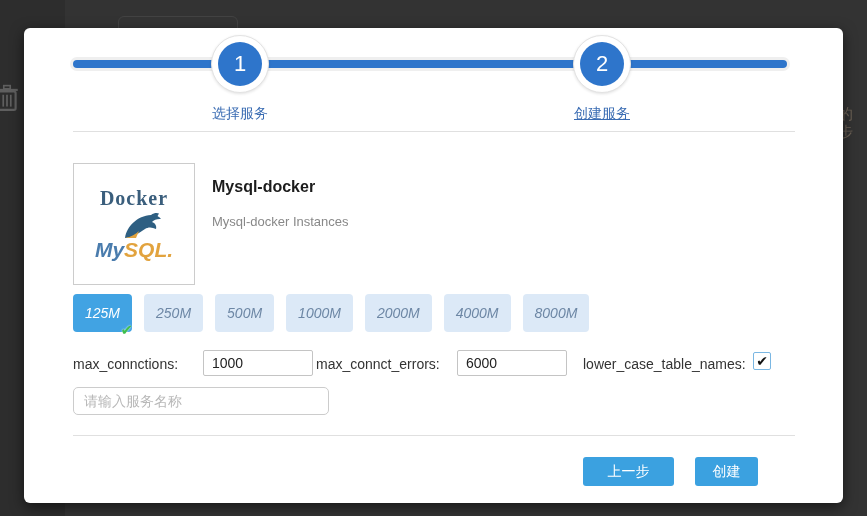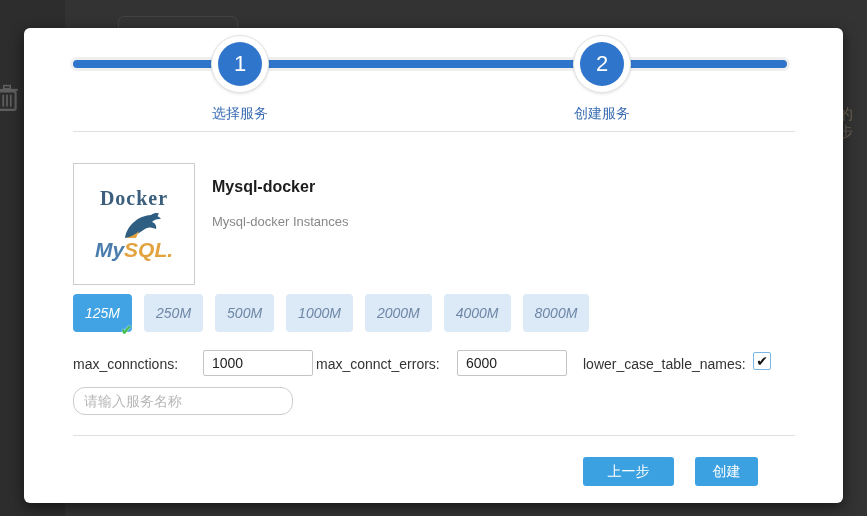--- a/index.html
+++ b/index.html
@@ -57,21 +57,21 @@
     color: #ffffff; font-size: 22px;
     display: flex; align-items: center; justify-content: center;
   }
   .step-circle.s1 { left: 187px; }
   .step-circle.s2 { left: 549px; }
   .step-label {
     position: absolute; top: 77px; width: 140px; text-align: center;
     color: #3a6cb3; font-size: 14px;
   }
   .step-label.s1 { left: 146px; }
-  .step-label.s2 { left: 508px; }
+  .step-label.s2 { left: 508px; text-decoration: underline; }
 
   .sep { position: absolute; left: 49px; width: 722px; height: 1px; background: #e0e0e0; }
   .sep.sep1 { top: 103px; }
   .sep.sep2 { top: 407px; }
 
   
   .logo-box {
     position: absolute; left: 49px; top: 135px; width: 122px; height: 122px;
     border: 1px solid #cccccc; background: #ffffff;
     display: flex; flex-direction: column; align-items: center; justify-content: center;
@@ -127,22 +127,22 @@
   .inp2 { left: 433px; }
   .checkbox {
     position: absolute; left: 729px; top: 324px; width: 18px; height: 18px;
     border: 1px solid #7ab7e3; border-radius: 2px; background: #ffffff;
     display: flex; align-items: center; justify-content: center;
     font-size: 14px; font-weight: bold; color: #111111; cursor: pointer;
     line-height: 1;
   }
 
   .name-input {
-    position: absolute; left: 49px; top: 359px; width: 220px; height: 28px;
-    border: 1px solid #cccccc; border-radius: 12px;
+    position: absolute; left: 49px; top: 359px; width: 256px; height: 28px;
+    border: 1px solid #cccccc; border-radius: 5px;
     font-size: 14px; padding: 0 10px; color: #333333;
     font-family: "Liberation Sans", sans-serif;
   }
   .name-input::placeholder { color: #b8b8b8; }
 
   
   .btn {
     position: absolute; top: 429px; height: 29px; border: none; border-radius: 3px;
     color: #ffffff; font-size: 14px; cursor: pointer;
     font-family: "Liberation Sans", sans-serif;

